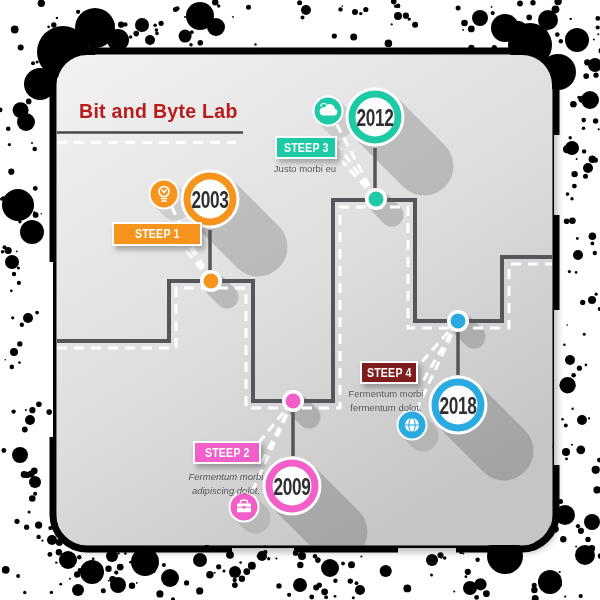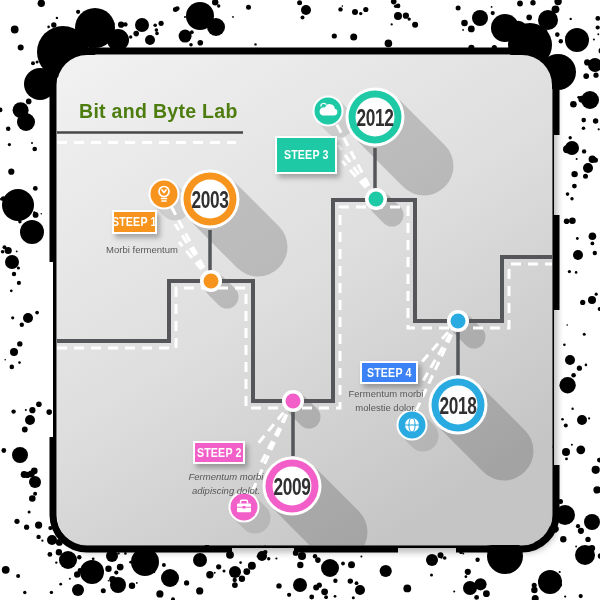--- a/index.html
+++ b/index.html
@@ -1,31 +1,31 @@
 <!DOCTYPE html>
 <html><head>
 <meta charset="utf-8">
 <style>
   html,body{margin:0;padding:0;background:#fff;}
   .stage{position:relative;width:600px;height:600px;background:#fff;overflow:hidden;
          font-family:"Liberation Sans",sans-serif;}
   svg{position:absolute;left:0;top:0;z-index:1;}
   .overlay{position:absolute;z-index:2;}
-  .title{left:79px;top:100px;font-size:19.5px;font-weight:700;color:#4d7c0f;
+  .title{left:79px;top:100px;font-size:19.5px;font-weight:700;color:#b91c1c;
          letter-spacing:.3px;white-space:nowrap;}
   .step-box{box-sizing:border-box;border:2.5px solid #fff;display:flex;align-items:center;
             justify-content:center;color:#fff;font-weight:700;font-size:12.5px;
             box-shadow:3px 4px 5px rgba(0,0,0,.28);}
   .step-box span{display:inline-block;transform:scaleX(.85);white-space:nowrap;letter-spacing:.2px;}
   .desc{width:124px;text-align:center;font-size:9.5px;line-height:13.5px;color:#565759;}
   .year{width:60px;margin-left:-30px;margin-top:-13px;text-align:center;font-size:24px;
         font-weight:700;color:#303032;transform:scaleX(.72);letter-spacing:-.5px;white-space:nowrap;}
-  #s1{left:112px;top:210px;width:45px;height:24px;}
-  #s2{left:193px;top:441px;width:52px;height:23px;}
-  #s3{left:275px;top:136px;width:62px;height:38px;}
+  #s1{left:112px;top:222px;width:90px;height:24px;}
+  #s2{left:193px;top:441px;width:68px;height:23px;}
+  #s3{left:275px;top:136px;width:62px;height:23px;}
   #s4{left:360px;top:361px;width:58px;height:23px;}
   #d1{left:80px;top:243px;}
   #d2{left:164px;top:470px;font-style:italic;}
   #d3{left:243px;top:162px;}
   #d4{left:324px;top:387px;}
   #y1{left:210px;top:199px;}
   #y2{left:292px;top:486px;}
   #y3{left:375px;top:117px;}
   #y4{left:458px;top:405px;}
 </style>
@@ -568,36 +568,36 @@
 
 <div class="overlay step-box" id="s1" style="background: rgb(247, 148, 30);">
   <span>STEEP 1</span>
     </div>
 <div class="overlay step-box" id="s2" style="background: rgb(242, 95, 201);">
   <span>STEEP 2</span>
     </div>
 <div class="overlay step-box" id="s3" style="background: rgb(30, 201, 165);">
   <span>STEEP 3</span>
     </div>
-<div class="overlay step-box" id="s4" style="background: #3b82f6;">
+<div class="overlay step-box" id="s4" style="background: #7f1d1d;">
   <span>STEEP 4</span>
     </div>
 
 <div class="overlay desc" id="d1">
-  <div>Morbi fermentum</div>
     </div>
 <div class="overlay desc" id="d2">
   <div>Fermentum  morbi</div>
   <div>adipiscing dolot.</div>
     </div>
 <div class="overlay desc" id="d3">
+  <div>Justo morbi eu</div>
     </div>
 <div class="overlay desc" id="d4">
   <div>Fermentum morbi</div>
-  <div>molestie  dolor.</div>
+  <div>fermentum  dolot.</div>
     </div>
 
 <div class="overlay year" id="y1">2003</div>
 <div class="overlay year" id="y2">2009</div>
 <div class="overlay year" id="y3">2012</div>
 <div class="overlay year" id="y4">2018</div>
 
 </div>
 
 </body></html>

